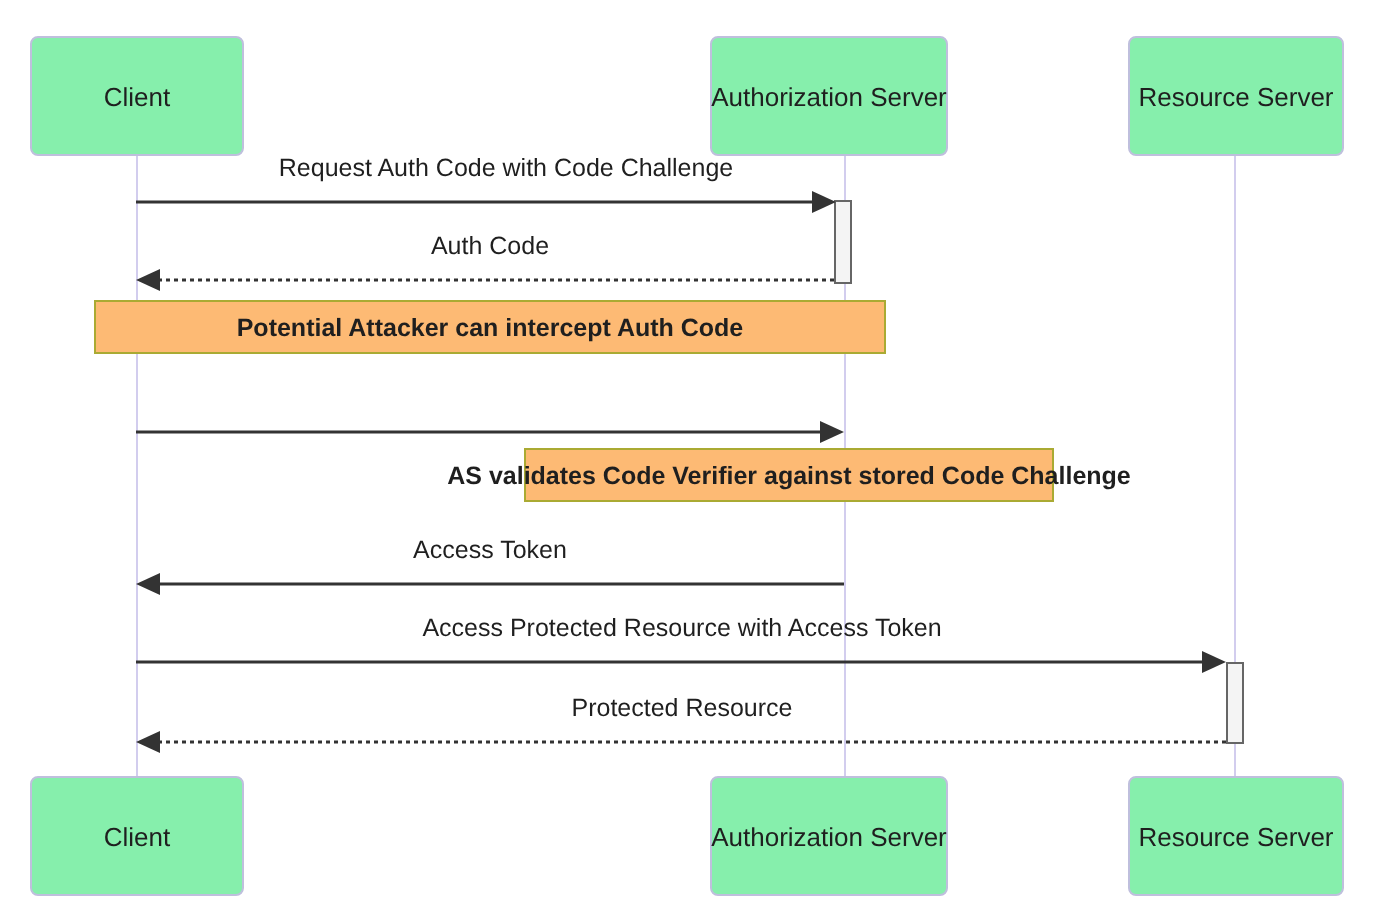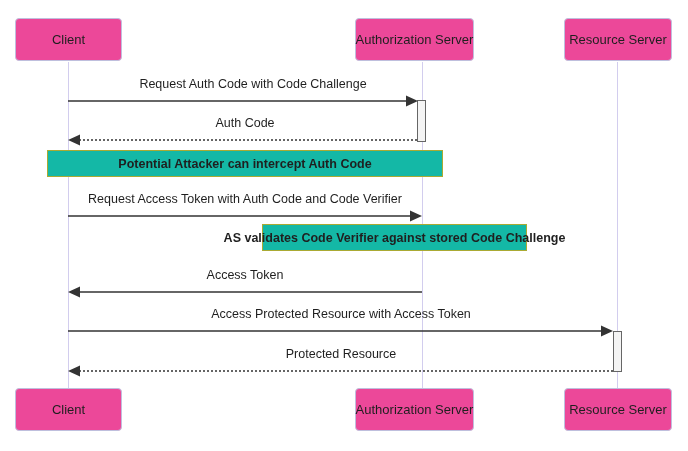--- a/index.html
+++ b/index.html
@@ -17,22 +17,22 @@
   }
   .lifeline {
     position: absolute;
     width: 0;
     border-left: 1.5px solid #d2cdee;
     top: 62px;
     height: 326px;
   }
   .actor-box {
     position: absolute;
-    height: 43px;
-    background: #ec4899;
+    height: 60px;
+    background: #86efac;
     border: 1px solid #bfbfdd;
     border-radius: 4px;
     display: flex;
     align-items: center;
     justify-content: center;
     font-size: 13px;
     color: #1f1f1f;
     box-sizing: border-box;
     white-space: nowrap;
   }
@@ -53,21 +53,21 @@
     transform: translateX(-50%);
     font-size: 12.5px;
     color: #1f1f1f;
     white-space: nowrap;
     height: 16px;
     line-height: 16px;
   }
   .note {
     position: absolute;
     height: 27px;
-    background: #14b8a6;
+    background: #fdba74;
     border: 1px solid #aaaa33;
     box-sizing: border-box;
     display: flex;
     align-items: center;
     justify-content: center;
     font-size: 12.5px;
     font-weight: bold;
     color: #1f1f1f;
     white-space: nowrap;
   }
@@ -116,21 +116,20 @@
       <polygon points="613,331 601,325.5 601,336.5"></polygon>
     </g>
     <g>
       <line class="dotted" x1="79" y1="371" x2="613" y2="371"></line>
       <polygon points="68,371 80,365.5 80,376.5"></polygon>
     </g>
   </svg>
 
   <div class="msg-label" style="left:253px; top:76px">Request Auth Code with Code Challenge</div>
   <div class="msg-label" style="left:245px; top:115px">Auth Code</div>
-  <div class="msg-label" style="left:245px; top:191px">Request Access Token with Auth Code and Code Verifier</div>
   <div class="msg-label" style="left:245px; top:267px">Access Token</div>
   <div class="msg-label" style="left:341px; top:346px">Protected Resource</div>
   <div class="msg-label" style="left:341px; top:306px">Access Protected Resource with Access Token</div>
 
   <div class="note" style="left:47px; top:150px; width:396px">Potential Attacker can intercept Auth Code</div>
   <div class="note" style="left:262px; top:224px; width:265px">AS validates Code Verifier against stored Code Challenge</div>
 
   <div class="actor-box actor-client actor-top">Client</div>
   <div class="actor-box actor-auth actor-top">Authorization Server</div>
   <div class="actor-box actor-resource actor-top">Resource Server</div>

